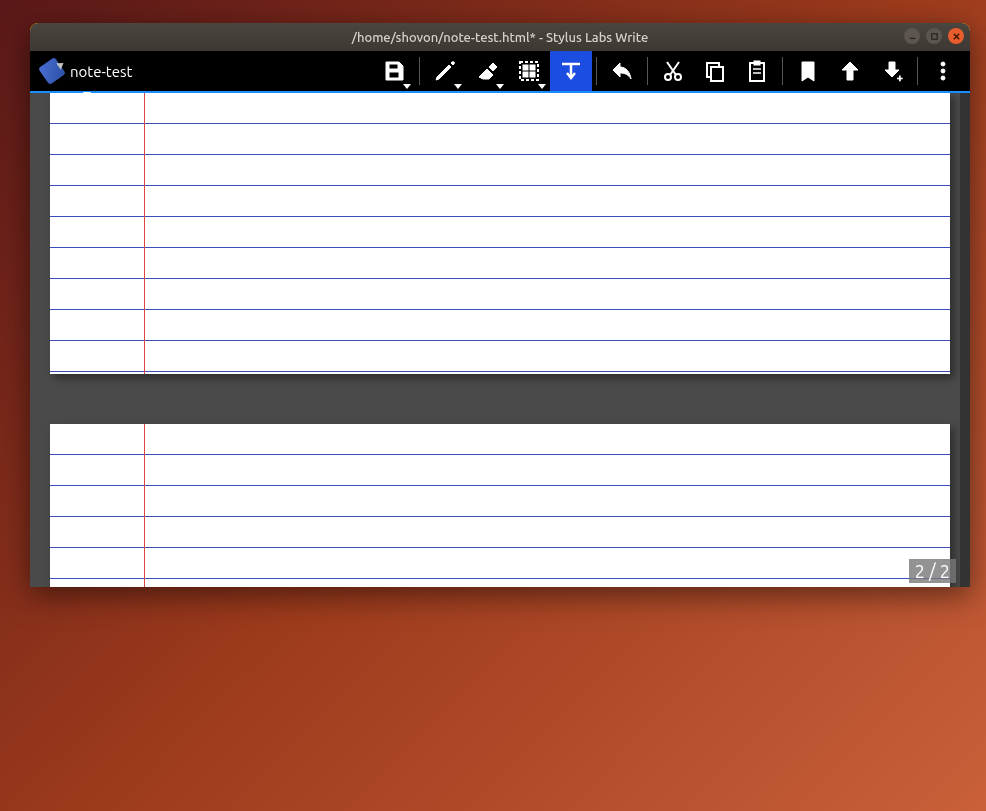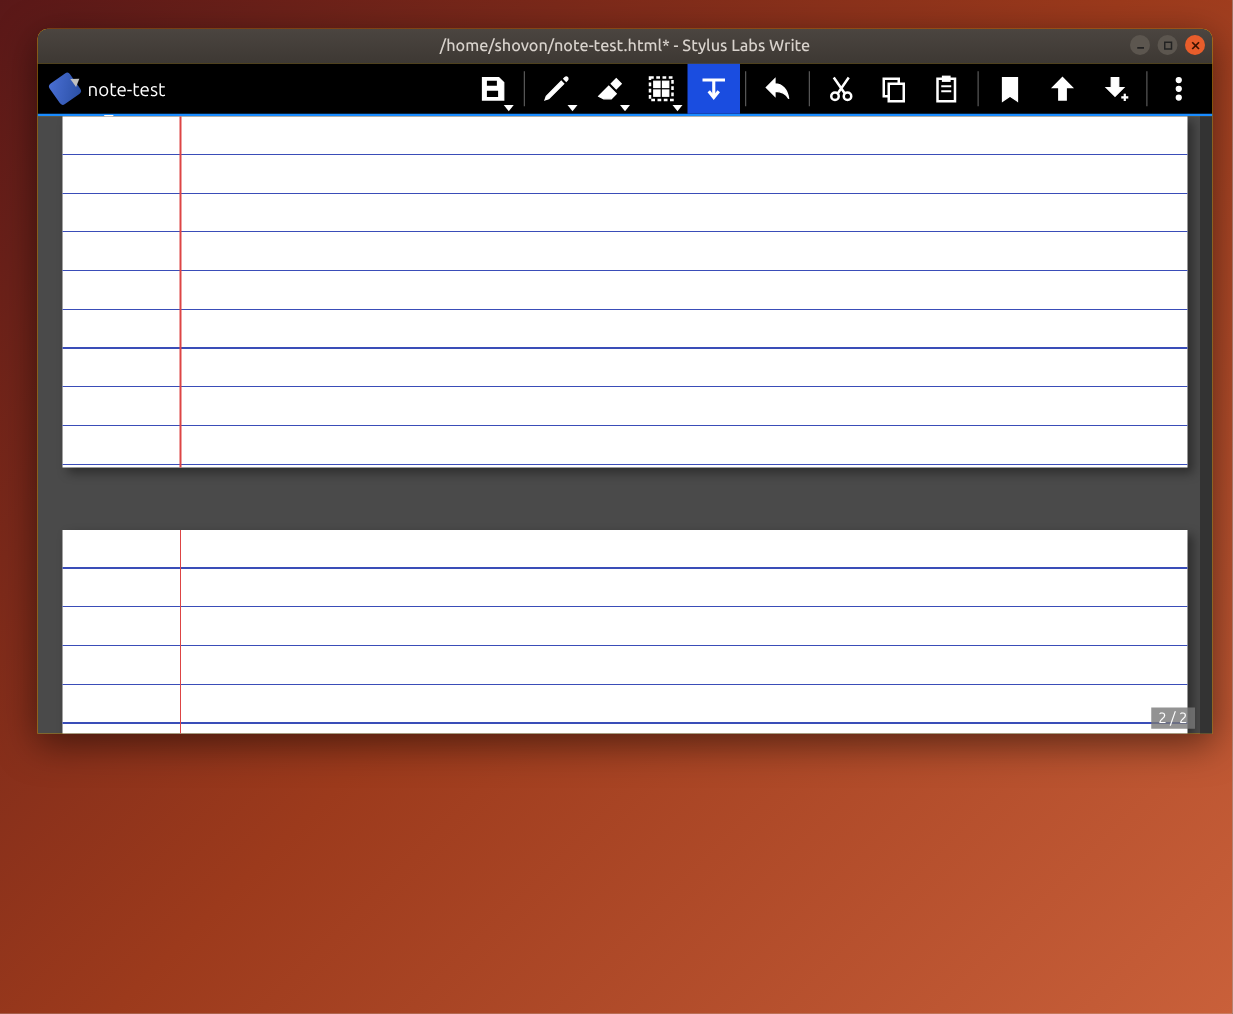--- a/index.html
+++ b/index.html
@@ -152,21 +152,21 @@
     right: 0; top: 0; bottom: 0;
     width: 10px;
     background: #333;
   }
   .page-indicator {
     position: absolute;
     right: 14px;
     bottom: 4px;
     background: rgba(120,120,120,0.8);
     color: #fff;
-    font-size: 12px;
+    font-size: 18px;
     padding: 2px 6px;
   }
 </style>
 </head>
 <body>
 
 <div class="window">
 
   <div class="titlebar">
     <span>/home/shovon/note-test.html* - Stylus Labs Write</span>

